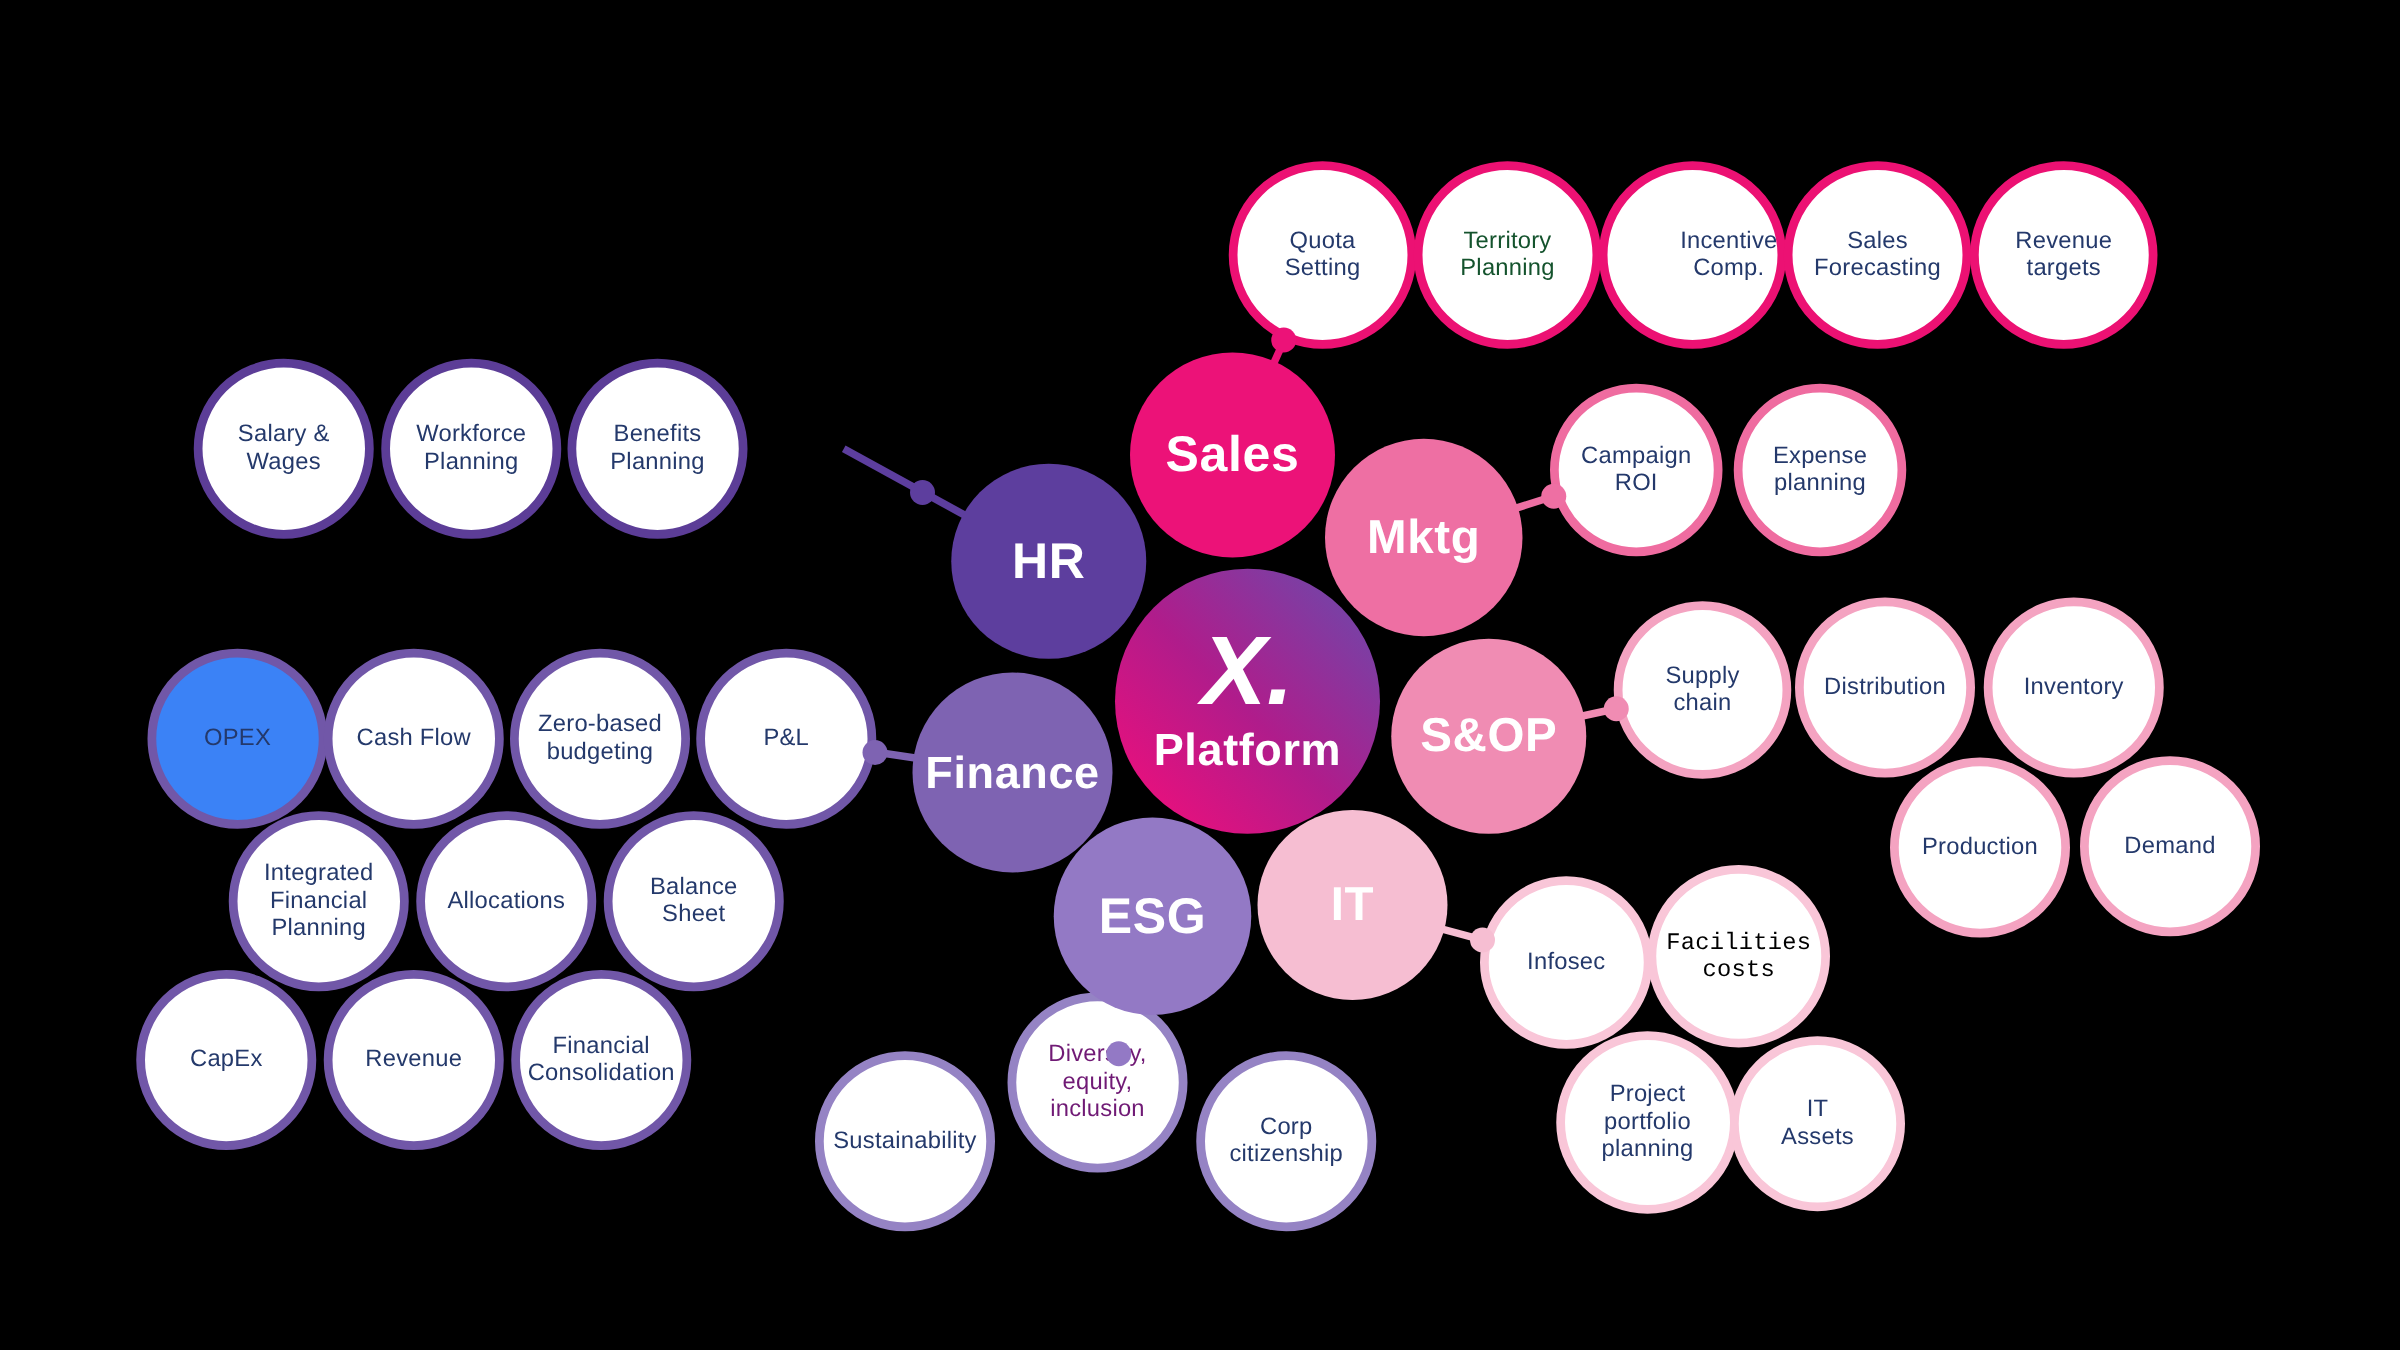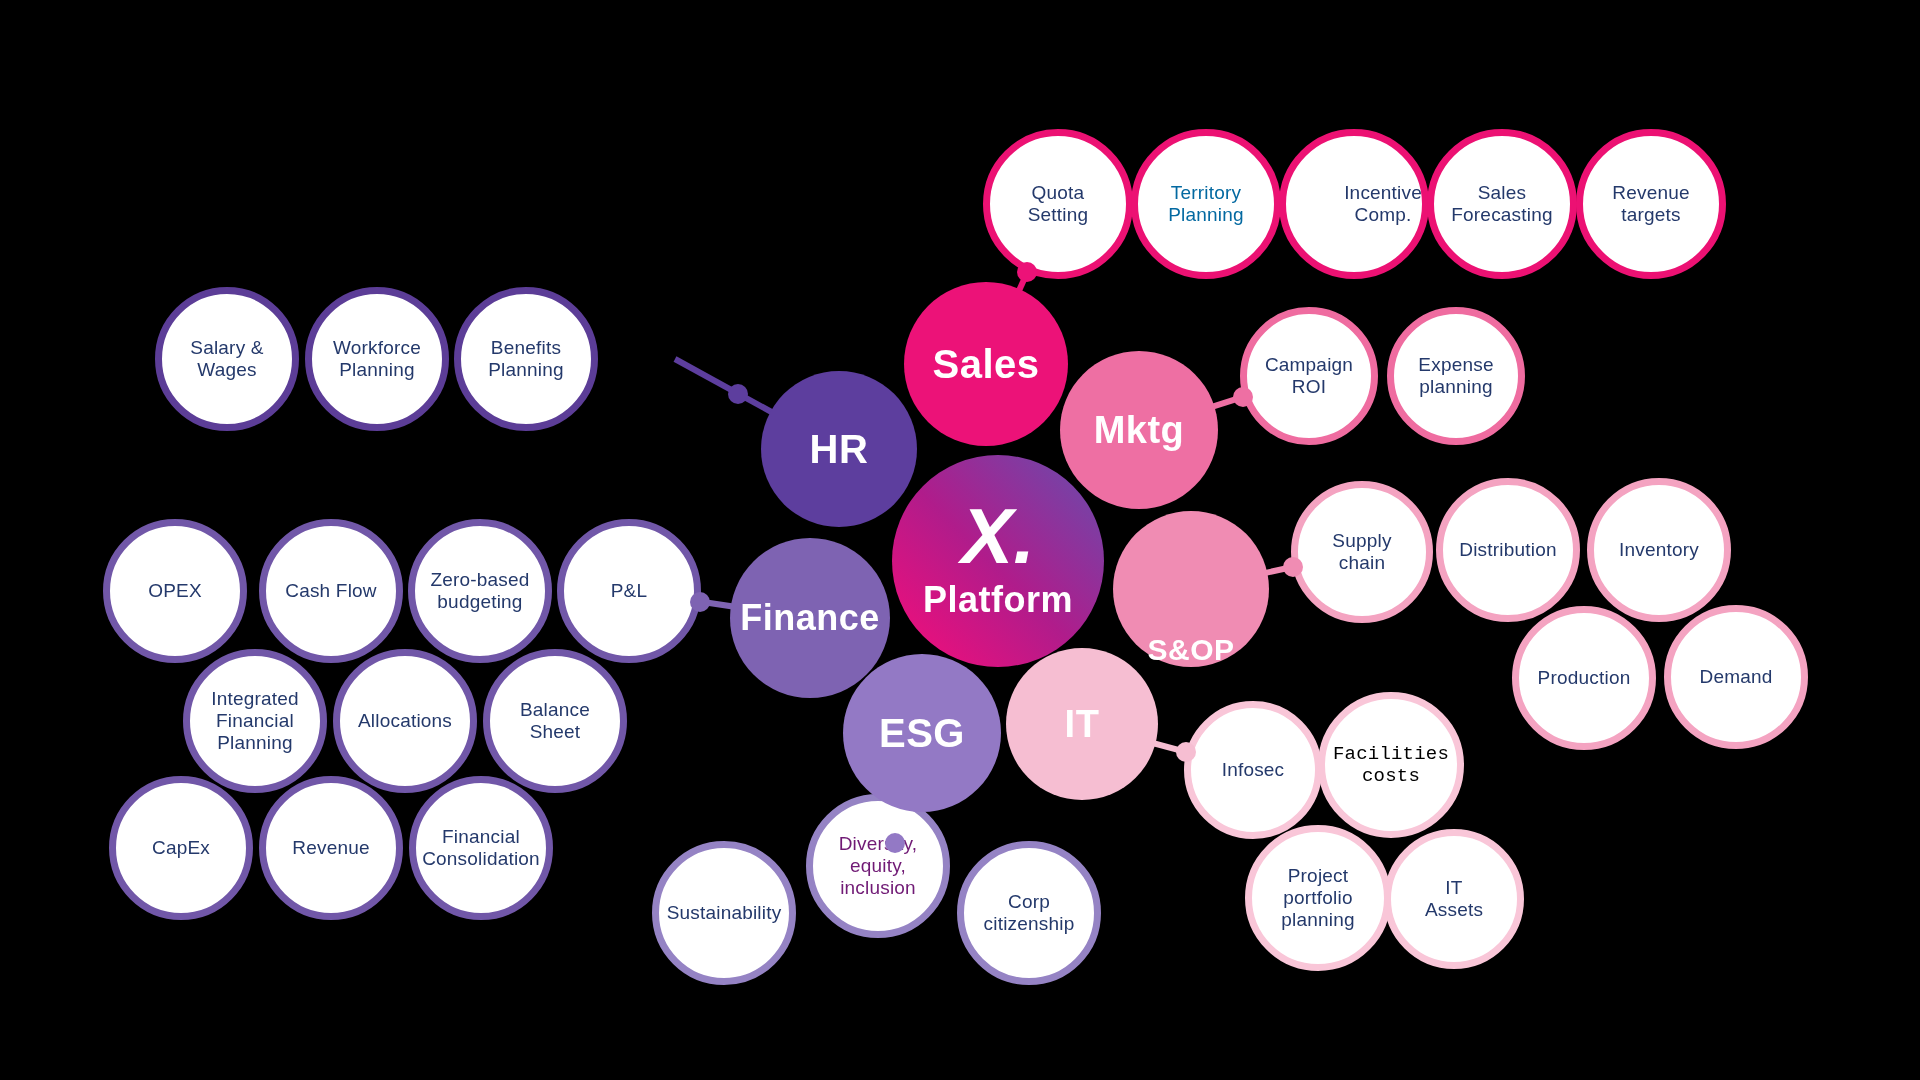--- a/index.html
+++ b/index.html
@@ -31,21 +31,21 @@
   <div class="circle" id="platform" style="left: 892px; top: 455px; height: 212px; width: 212px; background: linear-gradient(45deg, rgb(236, 15, 124) 8%, rgb(176, 28, 139) 48%, rgb(123, 63, 164) 85%);">
     <span class="logo">X.</span>
     <span class="plabel">Platform</span>
   </div>
 <div class="circle sat" style="left: 155px; top: 287px; height: 144px; width: 144px; border-color: rgb(92, 61, 151); background: rgb(255, 255, 255); color: rgb(36, 57, 107);"><span>Salary &amp;
 Wages</span></div>
     <div class="circle sat" style="left: 305px; top: 287px; height: 144px; width: 144px; border-color: rgb(92, 61, 151); background: rgb(255, 255, 255); color: rgb(36, 57, 107);"><span>Workforce
 Planning</span></div>
     <div class="circle sat" style="left: 454px; top: 287px; height: 144px; width: 144px; border-color: rgb(92, 61, 151); background: rgb(255, 255, 255); color: rgb(36, 57, 107);"><span>Benefits
 Planning</span></div>
-    <div class="circle sat" style="left: 103px; top: 519px; height: 144px; width: 144px; border-color: rgb(113, 87, 168); background: #ffffff; color: rgb(36, 57, 107); text-align: right;"><span>OPEX</span></div>
+    <div class="circle sat" style="left: 118px; top: 519px; height: 144px; width: 144px; border-color: rgb(113, 87, 168); background: #3b82f6; color: rgb(36, 57, 107); text-align: right;"><span>OPEX</span></div>
     <div class="circle sat" style="left: 259px; top: 519px; height: 144px; width: 144px; border-color: rgb(113, 87, 168); background: rgb(255, 255, 255); color: rgb(36, 57, 107);"><span>Cash Flow</span></div>
     <div class="circle sat" style="left: 408px; top: 519px; height: 144px; width: 144px; border-color: rgb(113, 87, 168); background: rgb(255, 255, 255); color: rgb(36, 57, 107);"><span>Zero-based
 budgeting</span></div>
     <div class="circle sat" style="left: 557px; top: 519px; height: 144px; width: 144px; border-color: rgb(113, 87, 168); background: rgb(255, 255, 255); color: rgb(36, 57, 107);"><span>P&amp;L</span></div>
     <div class="circle sat" style="left: 183px; top: 649px; height: 144px; width: 144px; border-color: rgb(113, 87, 168); background: rgb(255, 255, 255); color: rgb(36, 57, 107);"><span>Integrated
 Financial
 Planning</span></div>
     <div class="circle sat" style="left: 333px; top: 649px; height: 144px; width: 144px; border-color: rgb(113, 87, 168); background: rgb(255, 255, 255); color: rgb(36, 57, 107);"><span>Allocations</span></div>
     <div class="circle sat" style="left: 483px; top: 649px; height: 144px; width: 144px; border-color: rgb(113, 87, 168); background: rgb(255, 255, 255); color: rgb(36, 57, 107);"><span>Balance
 Sheet</span></div>
@@ -54,21 +54,21 @@
     <div class="circle sat" style="left: 409px; top: 776px; height: 144px; width: 144px; border-color: rgb(113, 87, 168); background: rgb(255, 255, 255); color: rgb(36, 57, 107);"><span>Financial
 Consolidation</span></div>
     <div class="circle sat" style="left: 652px; top: 841px; height: 144px; width: 144px; border-color: rgb(149, 131, 196); background: rgb(255, 255, 255); color: rgb(36, 57, 107);"><span>Sustainability</span></div>
     <div class="circle sat" style="left: 806px; top: 794px; height: 144px; width: 144px; border-color: rgb(149, 131, 196); background: rgb(255, 255, 255); color: #701a75;"><span>Diversity,
 equity,
 inclusion</span></div>
     <div class="circle sat" style="left: 957px; top: 841px; height: 144px; width: 144px; border-color: rgb(149, 131, 196); background: rgb(255, 255, 255); color: rgb(36, 57, 107);"><span>Corp
 citizenship</span></div>
     <div class="circle sat" style="left: 983px; top: 129px; height: 150px; width: 150px; border-color: rgb(236, 17, 115); background: rgb(255, 255, 255); color: rgb(36, 57, 107);"><span>Quota
 Setting</span></div>
-    <div class="circle sat" style="left: 1131px; top: 129px; height: 150px; width: 150px; border-color: rgb(236, 17, 115); background: rgb(255, 255, 255); color: #0369a1;"><span>Territory
+    <div class="circle sat" style="left: 1131px; top: 129px; height: 150px; width: 150px; border-color: rgb(236, 17, 115); background: rgb(255, 255, 255); color: #14532d;"><span>Territory
 Planning</span></div>
     <div class="circle sat" style="left: 1279px; top: 129px; height: 150px; width: 150px; border-color: rgb(236, 17, 115); background: rgb(255, 255, 255); color: rgb(36, 57, 107); justify-content: flex-end;"><span>Incentive
 Comp.</span></div>
     <div class="circle sat" style="left: 1427px; top: 129px; height: 150px; width: 150px; border-color: rgb(236, 17, 115); background: rgb(255, 255, 255); color: rgb(36, 57, 107);"><span>Sales
 Forecasting</span></div>
     <div class="circle sat" style="left: 1576px; top: 129px; height: 150px; width: 150px; border-color: rgb(236, 17, 115); background: rgb(255, 255, 255); color: rgb(36, 57, 107);"><span>Revenue
 targets</span></div>
     <div class="circle sat" style="left: 1240px; top: 307px; height: 138px; width: 138px; border-color: rgb(239, 108, 160); background: rgb(255, 255, 255); color: rgb(36, 57, 107);"><span>Campaign
 ROI</span></div>
     <div class="circle sat" style="left: 1387px; top: 307px; height: 138px; width: 138px; border-color: rgb(239, 108, 160); background: rgb(255, 255, 255); color: rgb(36, 57, 107);"><span>Expense
@@ -95,21 +95,21 @@
     </div>
     <div class="circle hub" style="left: 843px; top: 654px; height: 158px; width: 158px; background: rgb(147, 121, 197); font-size: 40px;">
       <span>ESG</span>
     </div>
     <div class="circle hub" style="left: 904px; top: 282px; height: 164px; width: 164px; background: rgb(236, 18, 120); font-size: 40px;">
       <span>Sales</span>
     </div>
     <div class="circle hub" style="left: 1060px; top: 351px; height: 158px; width: 158px; background: rgb(238, 111, 163); font-size: 38px;">
       <span>Mktg</span>
     </div>
-    <div class="circle hub" style="left: 1113px; top: 511px; height: 156px; width: 156px; background: rgb(240, 140, 179); font-size: 30px; align-items: flex-end;">
+    <div class="circle hub" style="left: 1113px; top: 511px; height: 156px; width: 156px; background: rgb(240, 140, 179); font-size: 38px;">
       <span>S&amp;OP</span>
     </div>
     <div class="circle hub" style="left: 1006px; top: 648px; height: 152px; width: 152px; background: rgb(246, 190, 210); font-size: 38px;">
       <span>IT</span>
     </div>
     <div class="circle dot" style="left: 728.12px; top: 383.639px; height: 20px; width: 20px; background: rgb(93, 62, 158);"></div>
     <div class="circle dot" style="left: 690.212px; top: 591.623px; height: 20px; width: 20px; background: rgb(126, 99, 178);"></div>
     <div class="circle dot" style="left: 885.097px; top: 833.059px; height: 20px; width: 20px; background: rgb(147, 121, 197);"></div>
     <div class="circle dot" style="left: 1017.22px; top: 262.394px; height: 20px; width: 20px; background: rgb(236, 18, 120);"></div>
     <div class="circle dot" style="left: 1233.24px; top: 386.889px; height: 20px; width: 20px; background: rgb(238, 111, 163);"></div>

